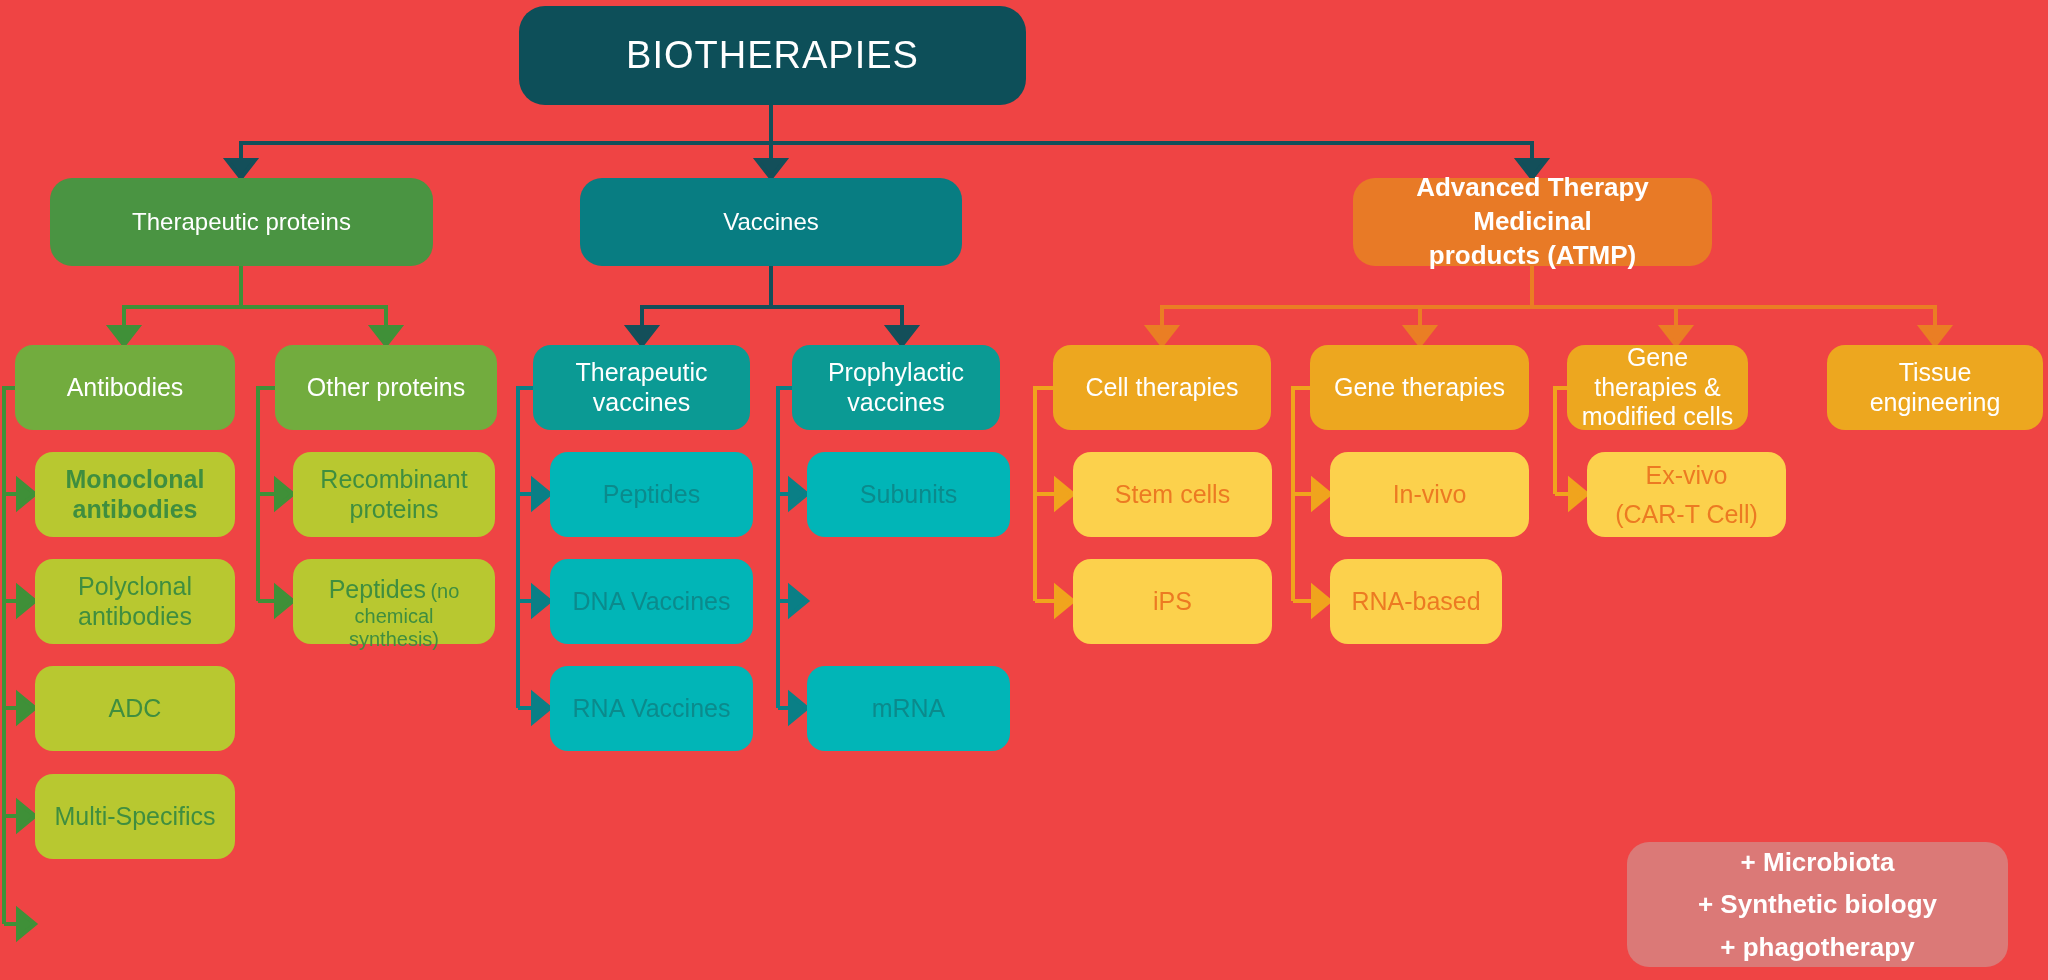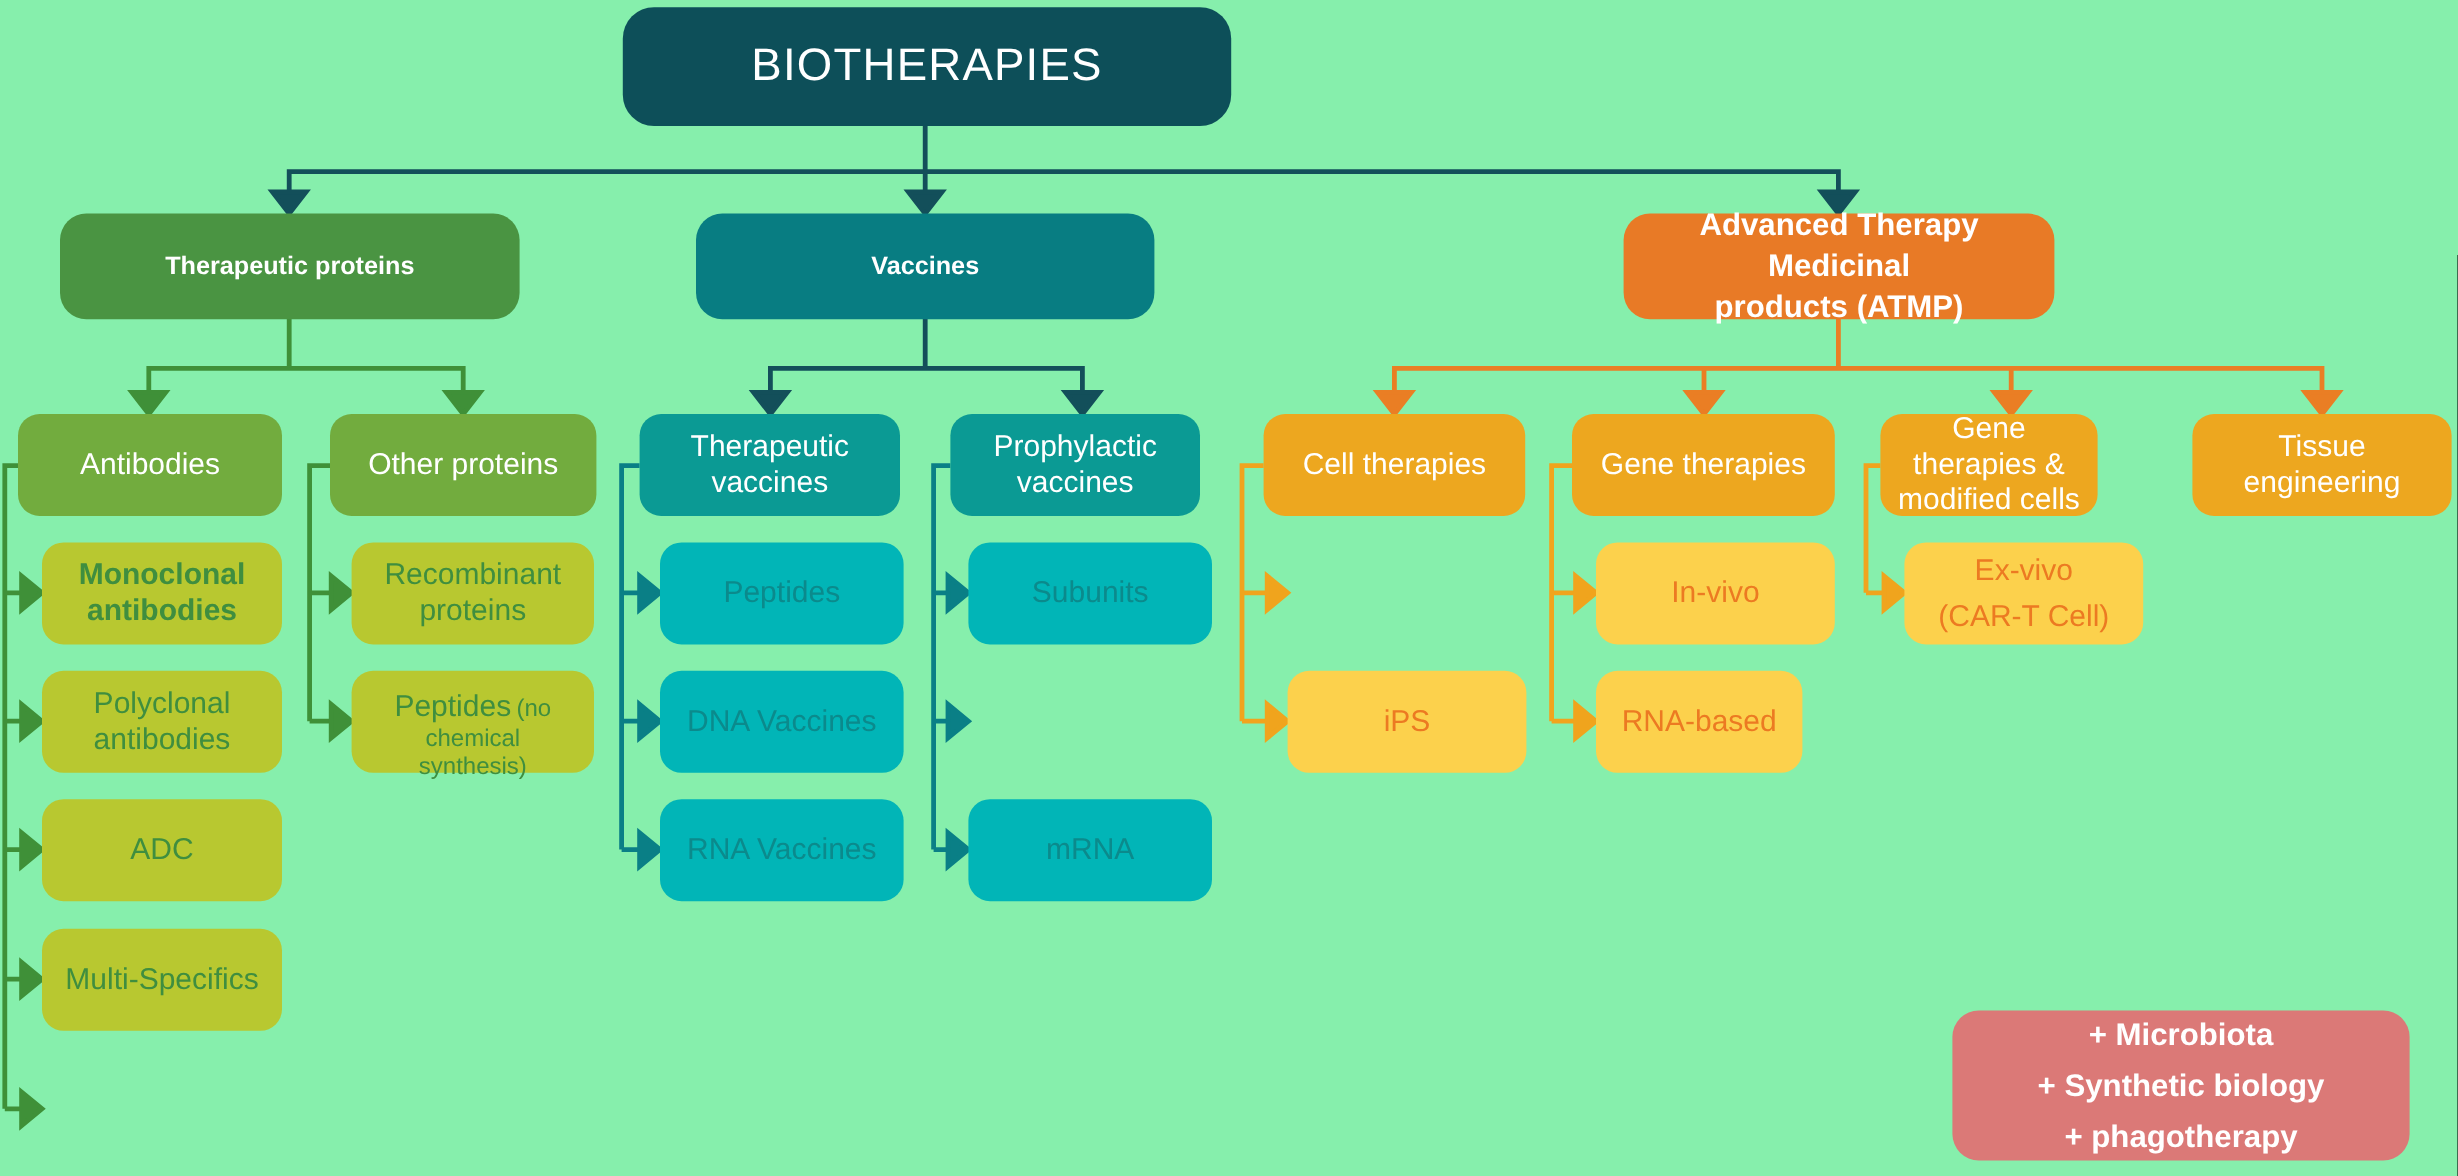--- a/index.html
+++ b/index.html
@@ -1,37 +1,37 @@
 <!DOCTYPE html>
 <html><head>
 <meta charset="utf-8">
 <style>
   html,body{margin:0;padding:0;background:#000;}
-  #canvas{position:relative;width:2048px;height:980px;background:#86efac;overflow:hidden;
+  #canvas{position:relative;width:2048px;height:980px;background:#ef4444;overflow:hidden;
           font-family:"Liberation Sans",sans-serif;}
   #wires{position:absolute;left:0;top:0;width:2048px;height:980px;}
   .node{position:absolute;display:flex;flex-direction:column;align-items:center;justify-content:center;
         text-align:center;box-sizing:border-box;color:#fff;line-height:1.18;}
   .r-title{border-radius:26px;}
   .r-l2{border-radius:22px;}
   .r-l3{border-radius:18px;}
   .r-leaf{border-radius:18px;}
   .c-darkteal{background:#0d4f59;}
   .c-teal{background:#087d82;}
   .c-tealmid{background:#0b9a94;}
   .c-cyan{background:#01b5b7;color:#0b8a8c;}
   .c-green{background:#4a9442;}
   .c-greenlight{background:#72ac3e;}
   .c-chartreuse{background:#b8c830;color:#3f8e3f;}
   .c-orange{background:#e87a26;}
   .c-amber{background:#eda71f;}
   .c-yellow{background:#fcd14c;color:#ec7a22;}
   .c-pink{background:#db7977;}
   .f-title{font-size:38px;font-weight:400;letter-spacing:1px;}
-  .f-l2{font-size:21px;font-weight:700;}
+  .f-l2{font-size:24px;font-weight:400;}
   .f-l2-sm{font-size:26px;font-weight:700;line-height:1.3;}
   .f-l3{font-size:25px;font-weight:400;}
   .f-leaf{font-size:25px;font-weight:400;}
   .f-note-small{font-size:20px;}
   .f-pink{font-size:26px;font-weight:700;line-height:1.62;}
   .two-line{line-height:1.55;}
   .pad{padding:6px 14px;}
 </style>
 </head>
 <body>
@@ -134,20 +134,21 @@
     <span class="f-note-small">(no chemical synthesis)</span>
   </div>
 
   <div class="node c-cyan r-leaf f-leaf pad" style="left:550px;top:452px;width:203px;height:85px;">Peptides</div>
   <div class="node c-cyan r-leaf f-leaf pad" style="left:550px;top:559px;width:203px;height:85px;">DNA Vaccines</div>
   <div class="node c-cyan r-leaf f-leaf pad" style="left:550px;top:666px;width:203px;height:85px;">RNA Vaccines</div>
 
   <div class="node c-cyan r-leaf f-leaf pad" style="left:807px;top:452px;width:203px;height:85px;">Subunits</div>
   <div class="node c-cyan r-leaf f-leaf pad" style="left:807px;top:666px;width:203px;height:85px;">mRNA</div>
 
+  <div class="node c-yellow r-leaf f-leaf pad" style="left:1073px;top:452px;width:199px;height:85px;">Stem cells</div>
   <div class="node c-yellow r-leaf f-leaf pad" style="left:1073px;top:559px;width:199px;height:85px;">iPS</div>
 
   <div class="node c-yellow r-leaf f-leaf pad" style="left:1330px;top:452px;width:199px;height:85px;">In-vivo</div>
   <div class="node c-yellow r-leaf f-leaf pad" style="left:1330px;top:559px;width:172px;height:85px;">RNA-based</div>
 
   <div class="node c-yellow r-leaf f-leaf two-line pad" style="left:1587px;top:452px;width:199px;height:85px;">
     <span>Ex-vivo</span>
     <span>(CAR-T Cell)</span>
   </div>
 

